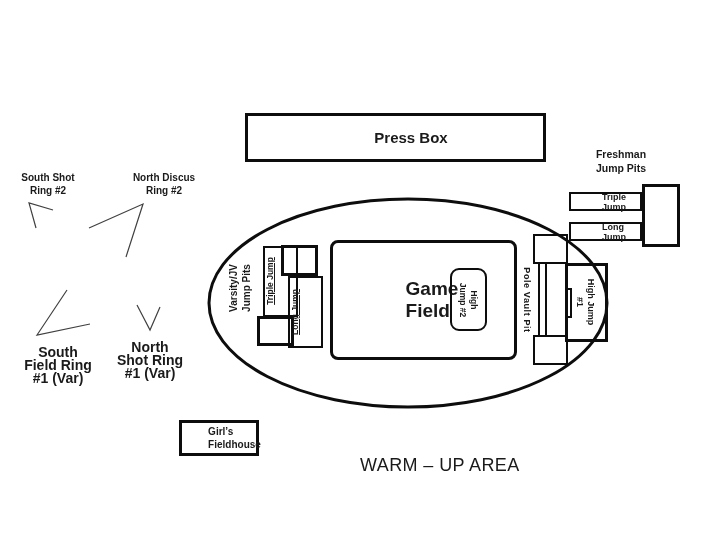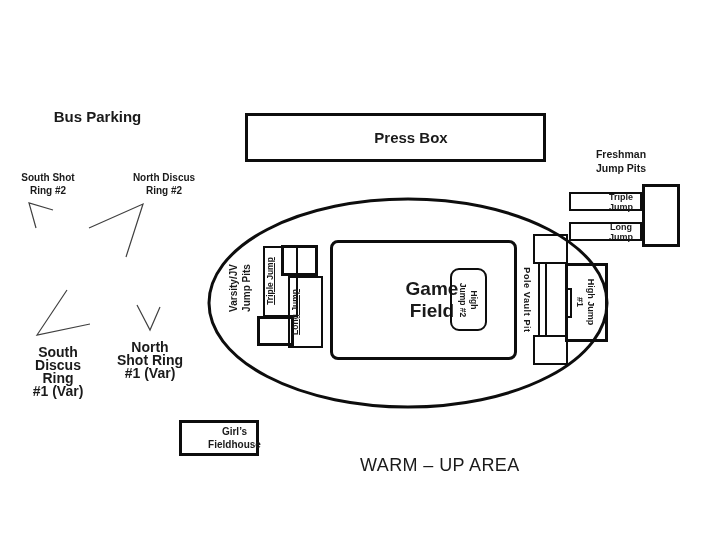--- a/index.html
+++ b/index.html
@@ -10,21 +10,21 @@
   .stage *{box-sizing:border-box;}
   .abs{position:absolute;}
   .title{
     position:absolute;left:0;top:36px;width:720px;margin:0;
     text-align:center;font-size:31px;font-weight:bold;letter-spacing:-0.5px;color:#000;
   }
   .lbl{position:absolute;text-align:center;font-weight:bold;color:#1a1a1a;}
   .lbl span{display:block;}
   .box{
     position:absolute;border:3px solid #0d0d0d;background:transparent;
-    display:flex;align-items:center;justify-content:center;text-align:center;
+    display:flex;align-items:center;justify-content:center;text-align:left;
     font-weight:bold;color:#1a1a1a;padding-left:31px;
   }
   .box.thin{border-width:2px;}
   .box span{display:block;}
   svg.lines{position:absolute;left:0;top:0;}
   
   .vtext{
     position:absolute;text-align:center;font-weight:bold;color:#1a1a1a;white-space:nowrap;
   }
   .vtext span{display:block;}
@@ -44,21 +44,20 @@
 
   <svg class="lines" width="720" height="540" viewBox="0 0 720 540">
     <ellipse cx="408" cy="303" rx="199" ry="104" fill="none" stroke="#0d0d0d" stroke-width="3"></ellipse>
     <polyline points="53,210 29,203 36,228" fill="none" stroke="#404040" stroke-width="1.2"></polyline>
     <polyline points="89,228 143,204 126,257" fill="none" stroke="#404040" stroke-width="1.2"></polyline>
     <polyline points="67,290 37,335 90,324" fill="none" stroke="#404040" stroke-width="1.2"></polyline>
     <polyline points="137,305 150,330 160,307" fill="none" stroke="#404040" stroke-width="1.2"></polyline>
   </svg>
 
   <div class="lbl" style="left:30px;top:106px;width:135px;font-size:15px;line-height:21px;">
-    <span>Bus Parking</span>
   </div>
 
   <div class="box" style="left:245px;top:113px;width:301px;height:49px;font-size:15px;">
     <span>Press Box</span>
   </div>
 
   <div class="lbl" style="left:580px;top:147px;width:82px;font-size:10.5px;line-height:14px;">
     <span>Freshman</span>
     <span>Jump Pits</span>
   </div>
@@ -73,21 +72,21 @@
   <div class="lbl" style="left:10px;top:171px;width:76px;font-size:10px;line-height:13px;">
     <span>South Shot</span>
     <span>Ring #2</span>
   </div>
   <div class="lbl" style="left:122px;top:171px;width:84px;font-size:10px;line-height:13px;">
     <span>North Discus</span>
     <span>Ring #2</span>
   </div>
   <div class="lbl" style="left:20px;top:346px;width:76px;font-size:14px;line-height:13px;">
     <span>South</span>
-    <span>Discus Ring</span>
+    <span>Field Ring</span>
     <span>#1 (Var)</span>
   </div>
   <div class="lbl" style="left:112px;top:341px;width:76px;font-size:14px;line-height:13px;">
     <span>North</span>
     <span>Shot Ring</span>
     <span>#1 (Var)</span>
   </div>
 
   <div class="vtext ccw" style="left:240px;top:288px;font-size:10px;line-height:13px;">
     <span>Varsity/JV</span>

